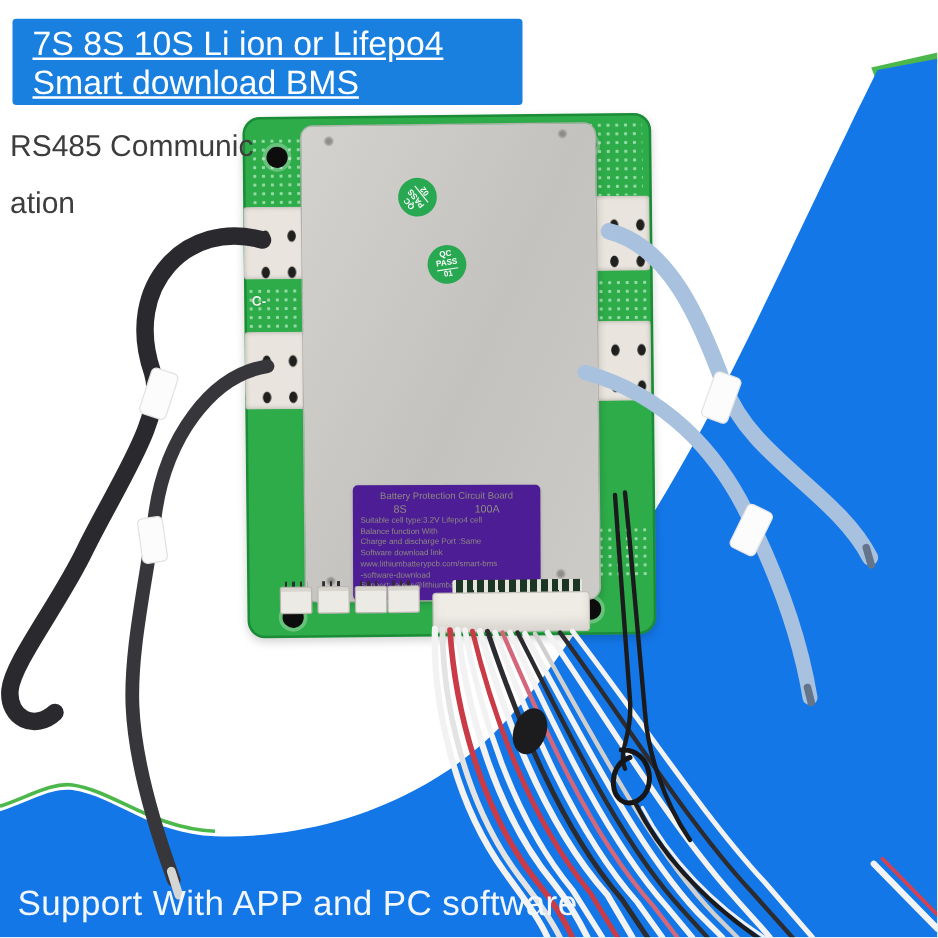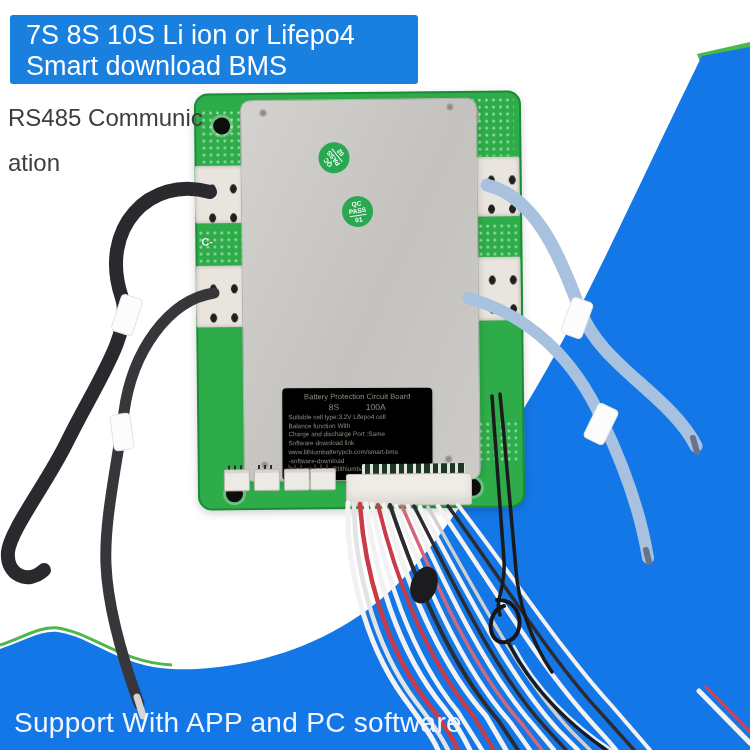--- a/index.html
+++ b/index.html
@@ -44,26 +44,26 @@
          box-shadow:0 0 0 1px #b2b1ad, 2px 3px 6px rgba(0,0,0,.15)}
   .screw{position:absolute;width:8px;height:8px;border-radius:50%;
          background:radial-gradient(#8e8d89 30%,#bab9b5 70%)}
   .s1{left:18px;top:8px}.s2{left:205px;top:4px}.s3{left:16px;top:360px}.s4{left:200px;top:356px}
   .qc{position:absolute;width:31px;height:31px;border-radius:50%;color:#fff;display:flex;
       flex-direction:column;align-items:center;justify-content:center;font-size:6.5px;
       line-height:1.1;font-weight:bold;text-align:center}
   .qc .l2{border-bottom:1px solid rgba(255,255,255,.9);padding-bottom:.5px}
   .qc1{left:124px;top:50px;transform:rotate(-128deg)}
   .qc2{left:147px;top:104px;transform:rotate(-8deg)}
-  .label{position:absolute;left:85px;top:296px;width:150px;height:92px;background:#000000;
+  .label{position:absolute;left:85px;top:296px;width:150px;height:92px;background:#4c1d95;
          border-radius:4px;transform:rotate(.4deg);box-shadow:0 1px 3px rgba(0,0,0,.18);
          color:#8f8981;padding:4px 6px;box-sizing:border-box;overflow:hidden}
   .label .t{font-size:7.6px;text-align:center;white-space:nowrap;margin-bottom:1px}
   .label .m{font-size:8.6px;text-align:center;margin-bottom:1px}
-  .label .m span{margin:0 12px}
+  .label .m span{margin:0 26px}
   .label .ln{font-size:6.4px;line-height:8.7px;white-space:nowrap}
   .term{position:absolute;color:#ecf8f0;font-weight:bold;font-size:11px;
         text-shadow:0 0 1px rgba(0,60,20,.6)}
   .term-l{left:6px;top:142px}.term-r{left:264px;top:134px}
   .sconn{position:absolute;top:376px;width:24px;height:20px;background:#eceae5;
          border:1px solid #b9b6b0;border-radius:2px;box-shadow:inset 0 3px 0 #d8d5cf}
   .sconn::after{content:"";position:absolute;left:3px;top:-5px;right:3px;height:4px;
          background:repeating-linear-gradient(90deg,#2e2e2e 0 2px,transparent 2px 6px)}
   .c1{left:26px}.c2{left:56px}.c3{left:86px}.c4{left:112px}
   .pinrow{position:absolute;left:164px;top:372px;width:104px;height:12px;background:#1d3524;
@@ -183,21 +183,21 @@
       <path stroke="#161618" stroke-width="4" d="M 497 600 C 522 598 528 636 506 642 C 488 646 484 612 504 606"></path>
       <path stroke="#1b1b1d" stroke-width="3.5" d="M 508 642 C 530 686 566 722 606 750"></path>
       <path stroke="#efefef" stroke-width="2.5" d="M 514 646 C 536 688 572 724 612 750"></path>
     </g>
     <g>
       <path stroke="#f3f3f3" stroke-width="5" d="M 699 691 L 750 743"></path>
       <path stroke="#d8404f" stroke-width="3" d="M 706 687 L 750 732"></path>
     </g>
   </svg>
 
-  <div class="banner" style="background: rgb(26, 128, 224);">
+  <div class="banner" style="background: rgb(26, 128, 224); text-decoration: underline;">
     <span class="l">7S 8S 10S Li ion or Lifepo4</span>
     <span class="l">Smart download BMS</span>
   </div>
   <div class="note">
     <span class="l">RS485 Communic</span>
     <span class="l">ation</span>
   </div>
   <div class="footer">Support With APP and PC software</div>
 
 </div>

